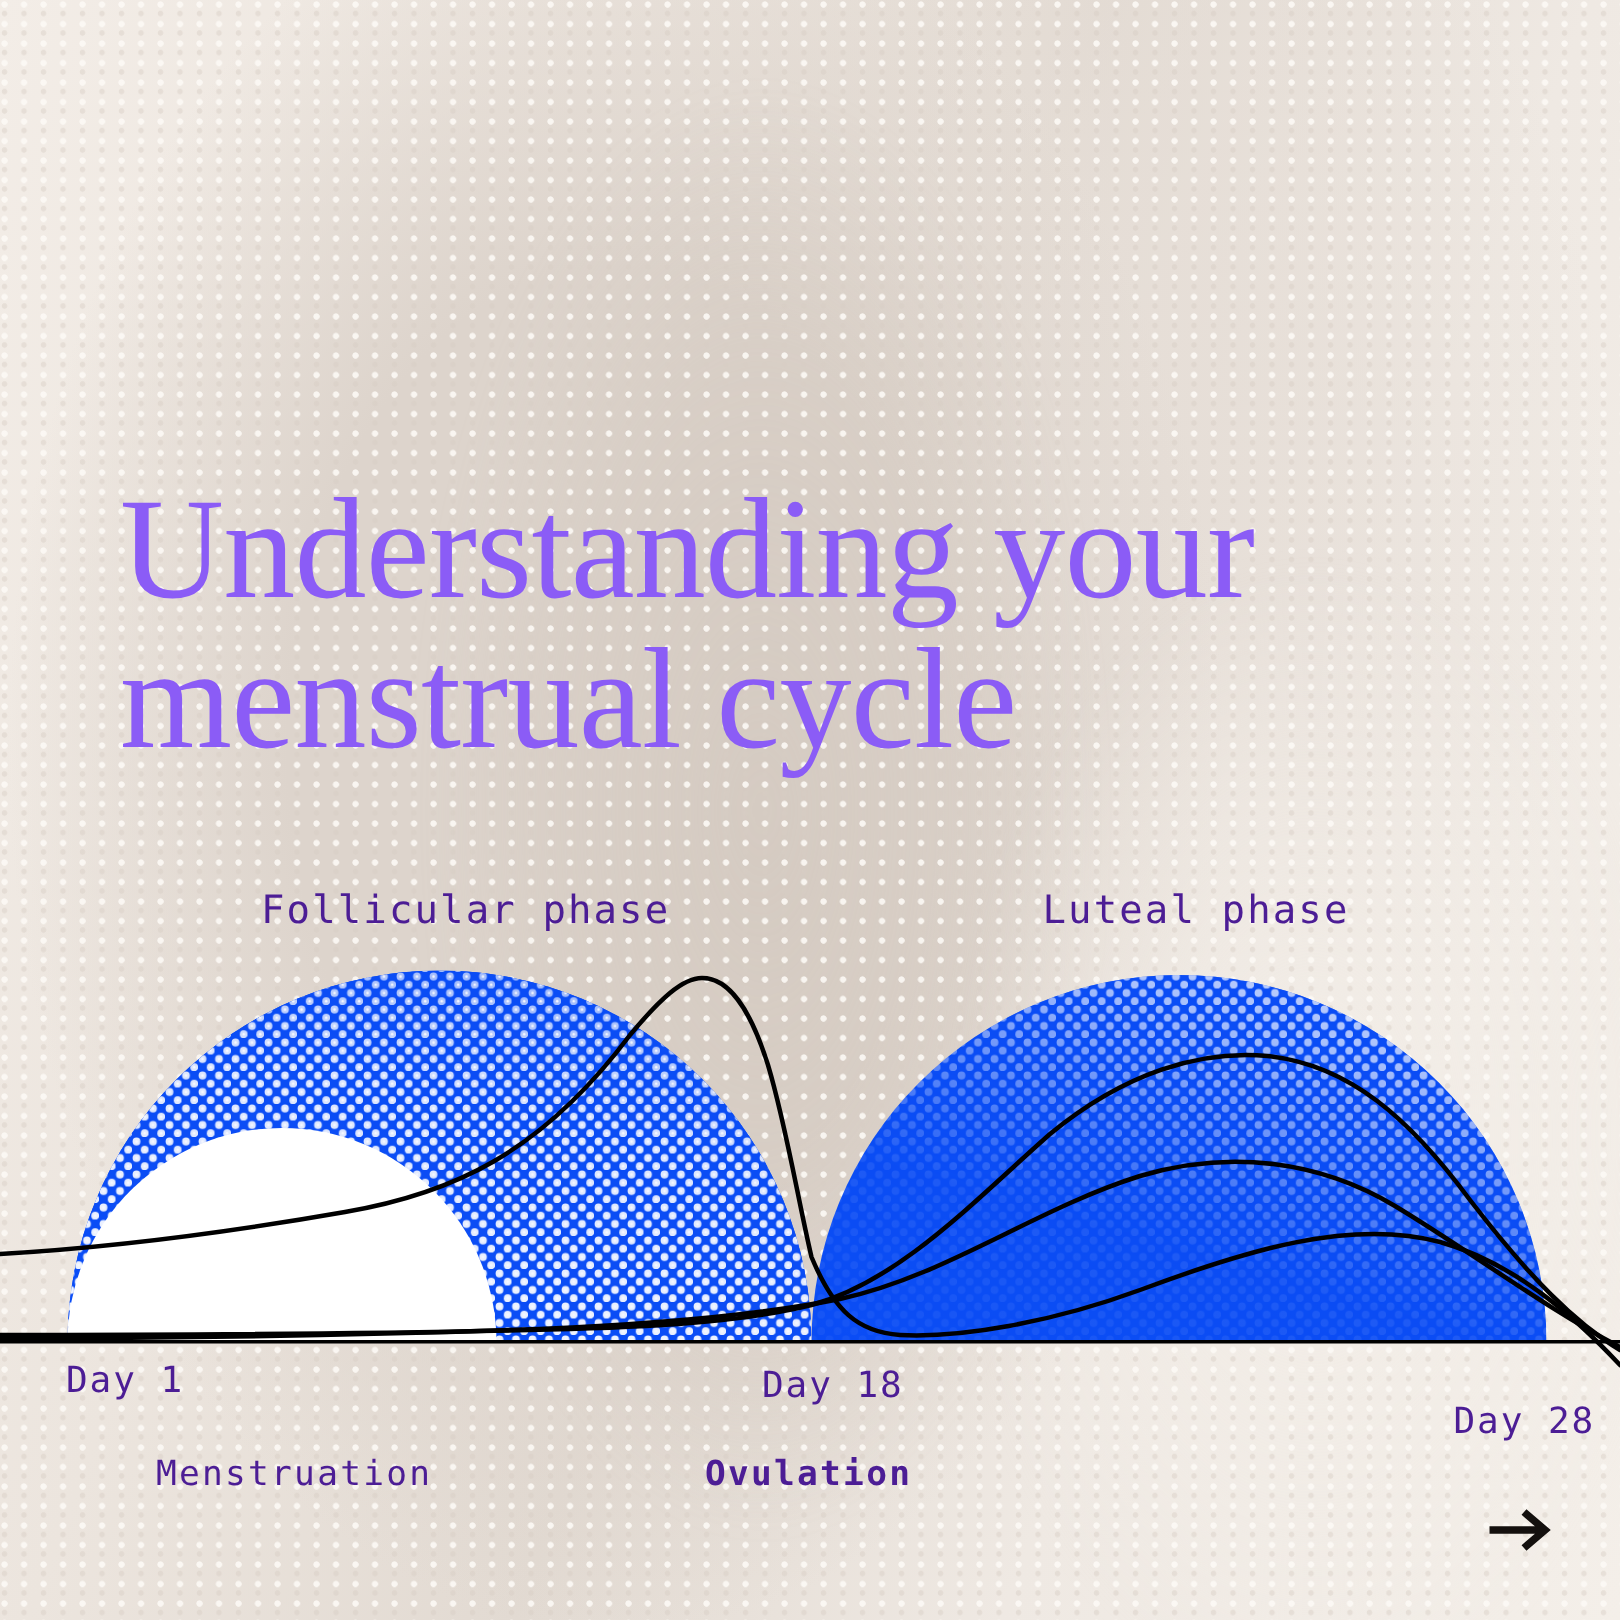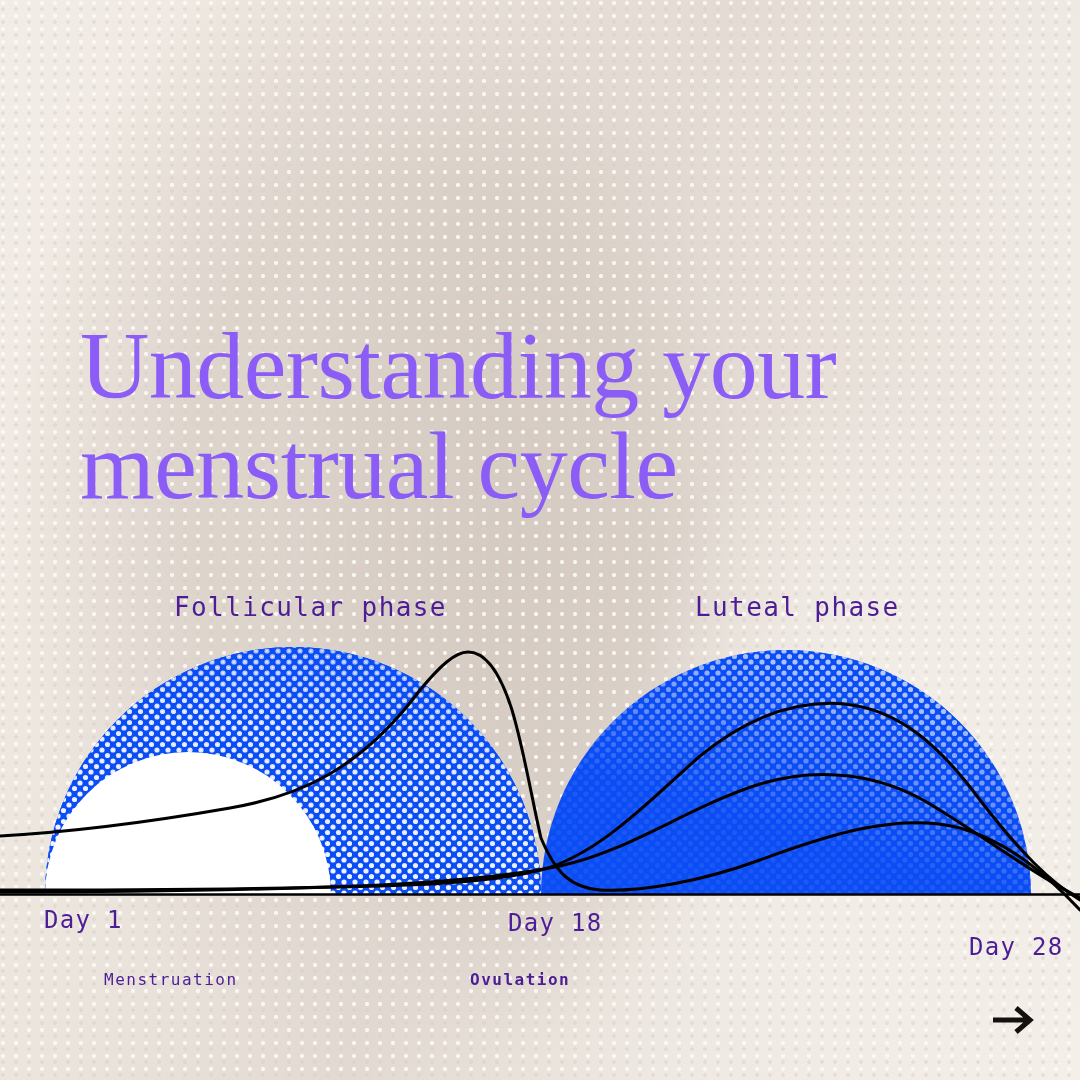--- a/index.html
+++ b/index.html
@@ -107,21 +107,21 @@
     font-size: 24px;
     letter-spacing: 1.3px;
     white-space: nowrap;
   }
   #day-1-label  { left: 44px;  top: 906px; }
   #day-15-label { left: 508px; top: 909px; }
   #day-28-label { left: 969px; top: 908px; margin-top: 25px; }
 
   .event-label {
     position: absolute;
-    font-size: 16px;
+    font-size: 23px;
     letter-spacing: 1.5px;
     white-space: nowrap;
   }
   #menstruation-label { left: 104px; top: 970px; }
   #ovulation-label    { left: 470px; top: 970px; font-weight: bold; }
 
   
   .arrow-btn {
     position: absolute;
     right: 40px;

